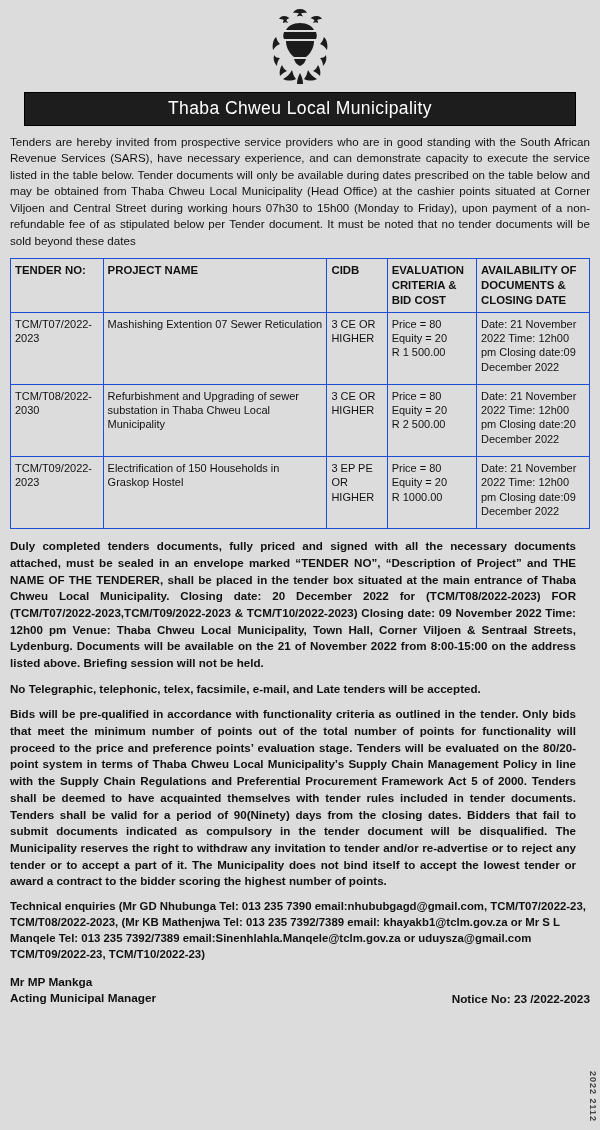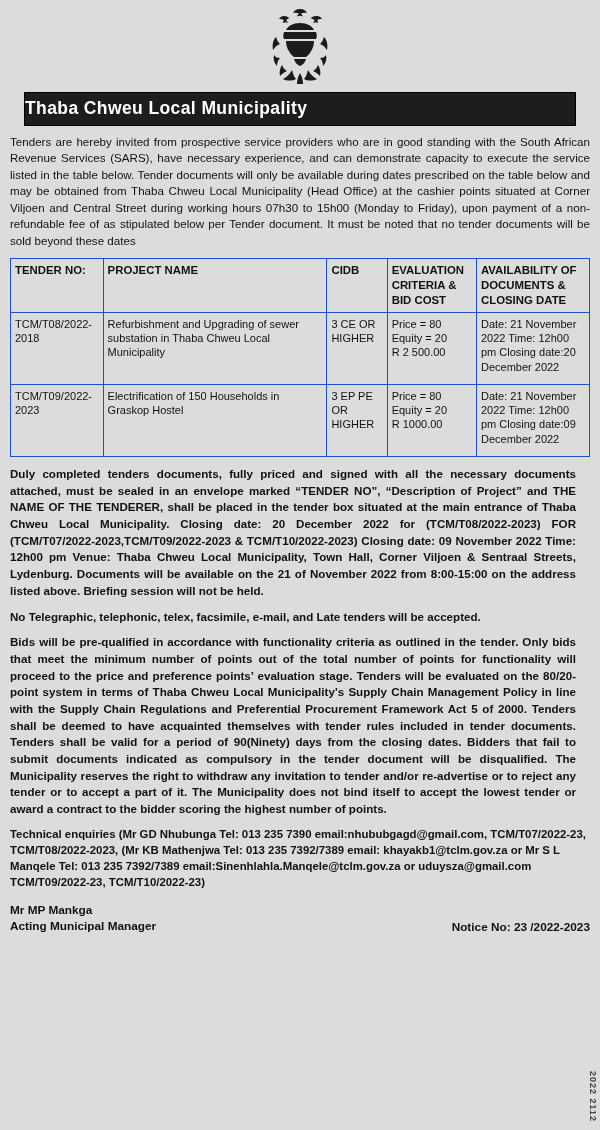--- a/index.html
+++ b/index.html
@@ -27,23 +27,23 @@
   }
   .crest {
     width: 72px;
     height: 78px;
     display: block;
   }
   .title-bar {
     margin: 0 24px;
     background: #1d1d1d;
     color: #ffffff;
-    text-align: left;
+    text-align: center;
     font-size: 17.5px;
-    font-weight: bold;
+    font-weight: normal;
     letter-spacing: 0.4px;
     padding: 5px 0 6px 0;
     border: 1px solid #000;
   }
   .intro {
     margin: 8px 10px 0 10px;
     font-size: 11.6px;
     line-height: 1.42;
     text-align: justify;
     color: #111;
@@ -160,21 +160,28 @@
       <tr>
         <th>TENDER NO:</th>
         <th>PROJECT NAME</th>
         <th>CIDB</th>
         <th>EVALUATION CRITERIA &amp; BID COST</th>
         <th>AVAILABILITY OF DOCUMENTS &amp; CLOSING DATE</th>
       </tr>
     </thead>
     <tbody>
       <tr>
-        <td>TCM/T08/2022-2018</td>
+        <td>TCM/T07/2022-2023</td>
+        <td>Mashishing Extention 07 Sewer Reticulation</td>
+        <td>3 CE OR HIGHER</td>
+        <td class="pre">Price = 80<br>Equity = 20<br>R 1 500.00</td>
+        <td>Date:  21 November 2022 Time: 12h00 pm Closing date:09 December 2022</td>
+      </tr>
+      <tr>
+        <td>TCM/T08/2022-2030</td>
         <td>Refurbishment and Upgrading of sewer substation in Thaba Chweu Local Municipality</td>
         <td>3 CE OR HIGHER</td>
         <td class="pre">Price = 80<br>Equity = 20<br>R 2 500.00</td>
         <td>Date:  21 November 2022 Time: 12h00 pm Closing date:20 December 2022</td>
       </tr>
       <tr>
         <td>TCM/T09/2022-2023</td>
         <td>Electrification of 150 Households in Graskop Hostel</td>
         <td>3 EP PE OR HIGHER</td>
         <td class="pre">Price = 80<br>Equity = 20<br>R 1000.00</td>

